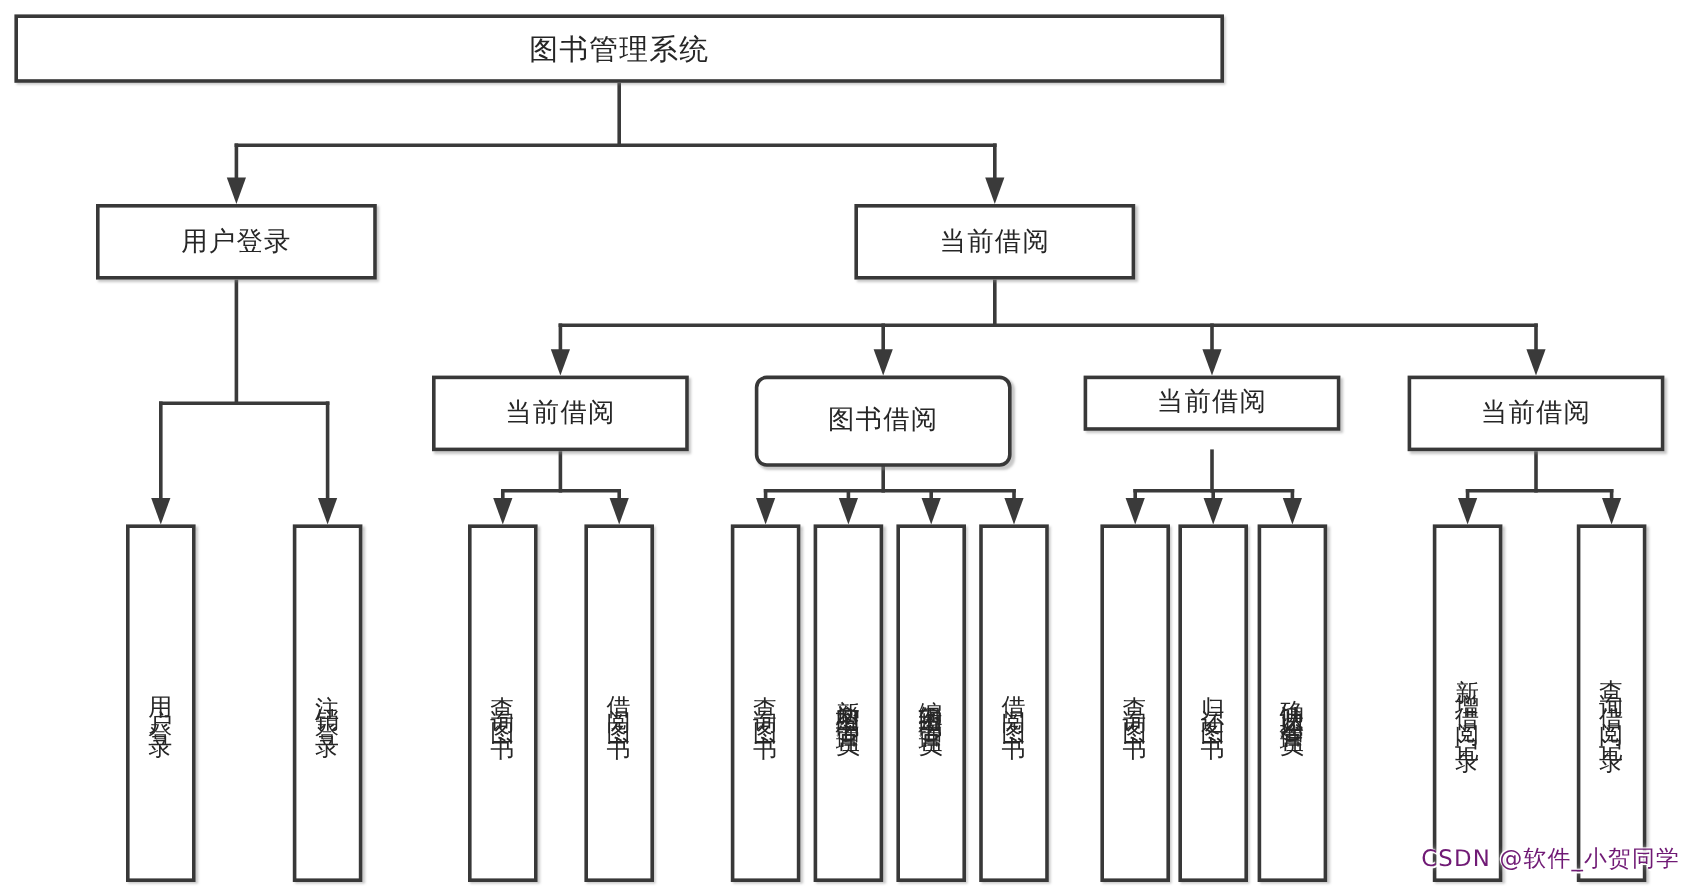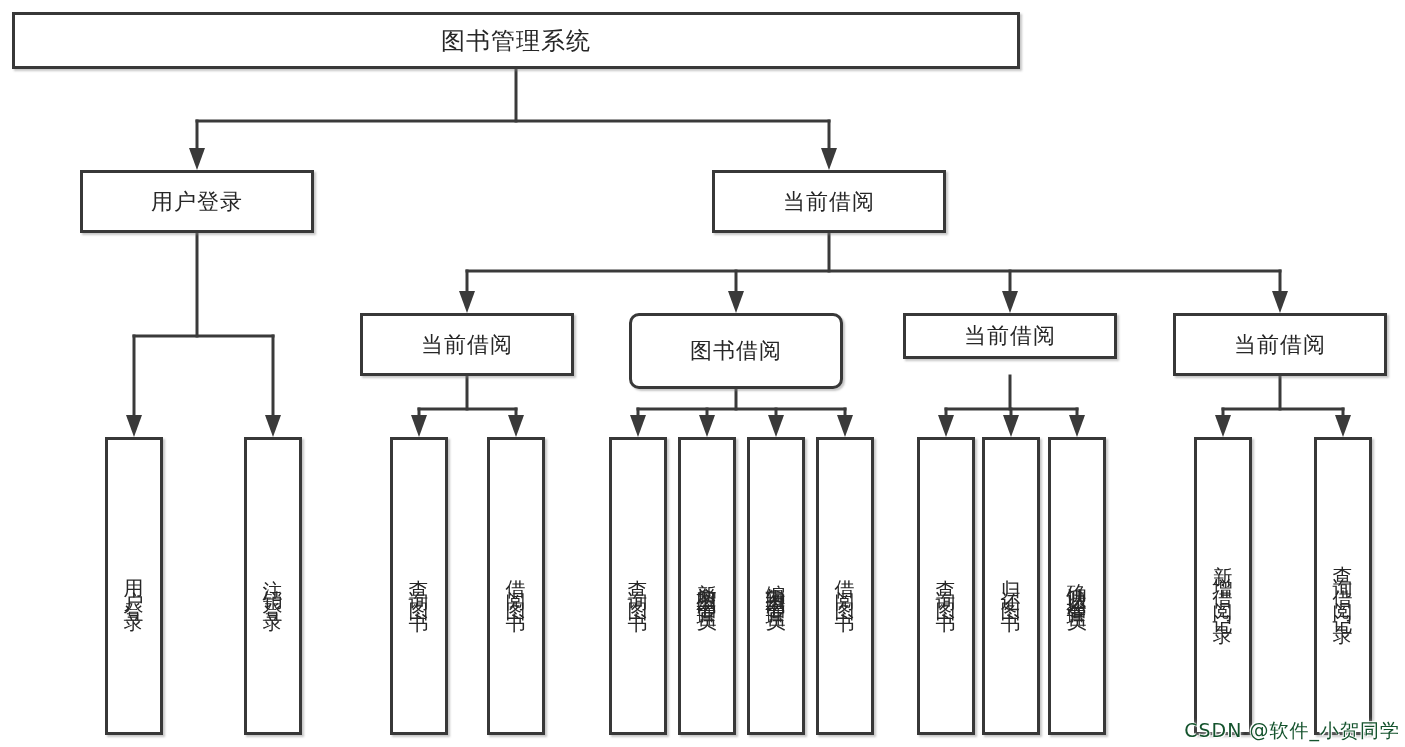--- a/index.html
+++ b/index.html
@@ -32,24 +32,24 @@
   .node.h { font-size: 22px; letter-spacing: 1px; }
   .node.h.l1 { font-size: 24px; }
   .node.v {
     writing-mode: vertical-rl;
     text-orientation: mixed;
     font-size: 20px;
   }
   #watermark {
     position: absolute;
     right: 5px;
-    bottom: 3px;
+    bottom: 18px;
     font-size: 19px;
     letter-spacing: 1px;
-    color: #14532d;
+    color: #701a75;
     text-shadow: 0 0 2px #ffffff, 1px 1px 0 #ffffff, -1px -1px 0 #ffffff, 0 0 5px #ffffff;
     white-space: nowrap;
     z-index: 5;
   }
 </style>
 </head>
 <body>
 
 <div id="canvas">
   <svg id="edges" xmlns="http://www.w3.org/2000/svg">

